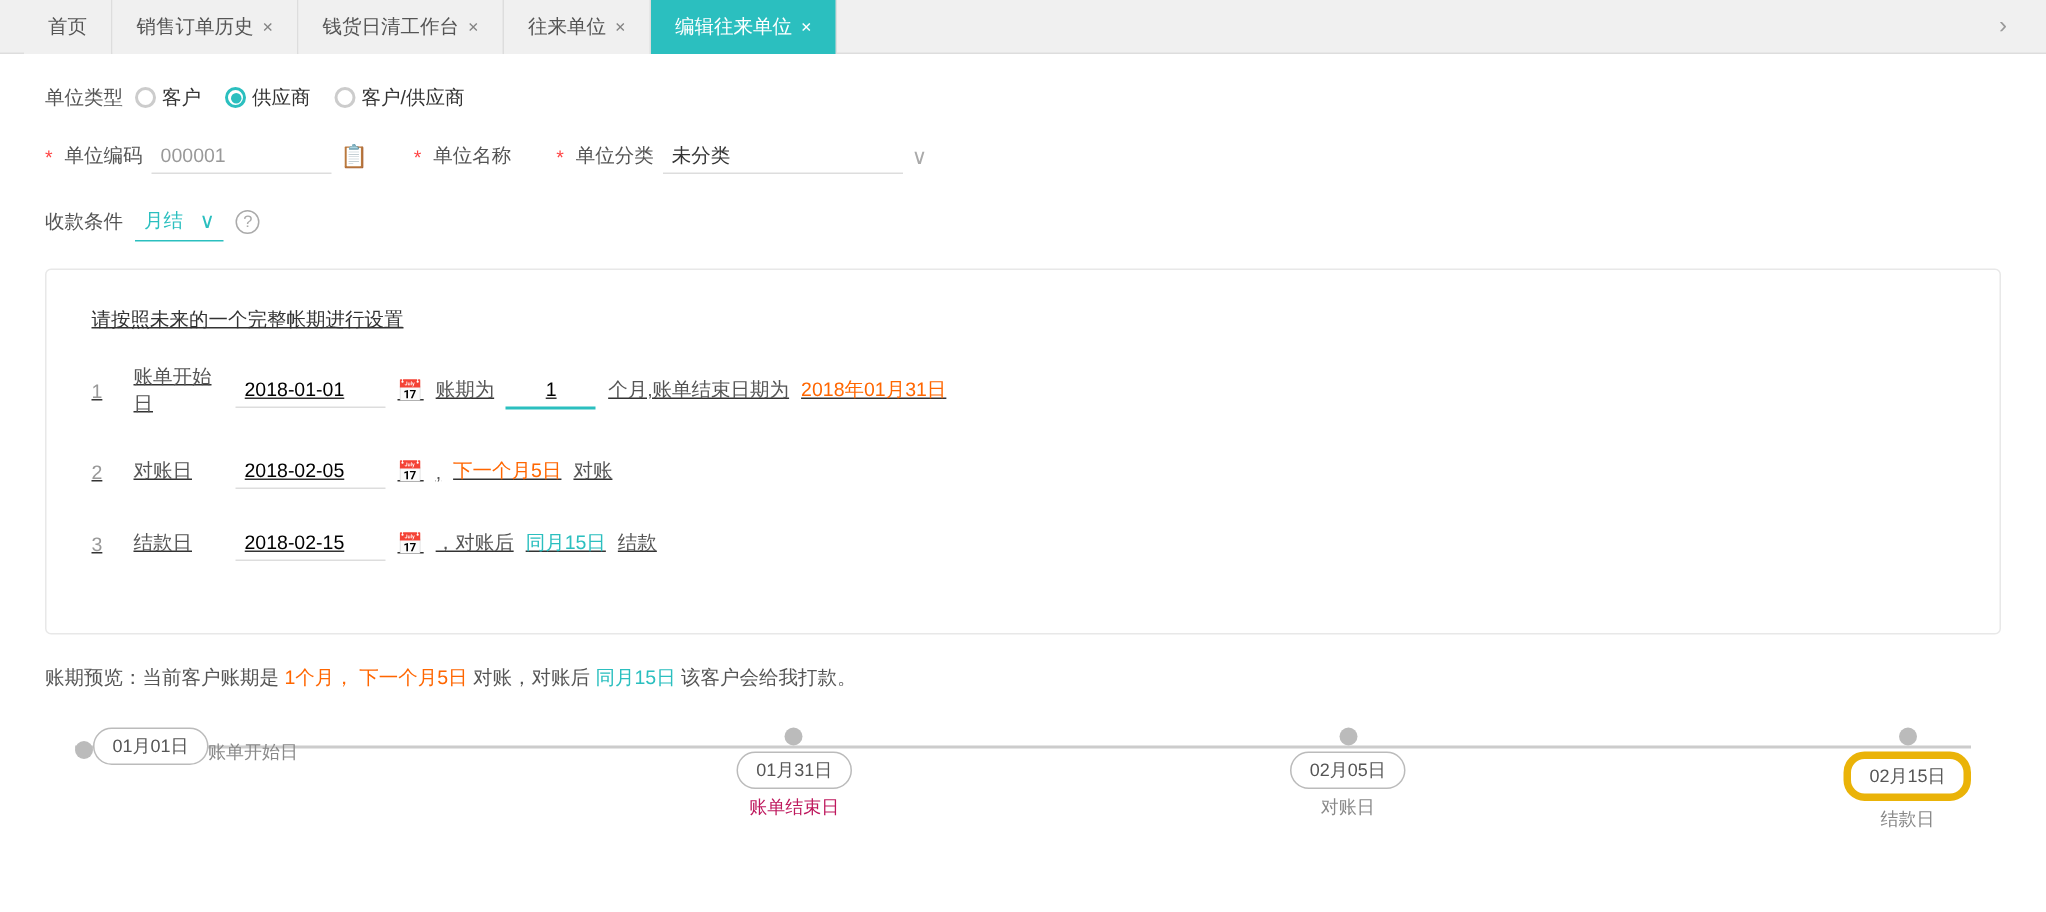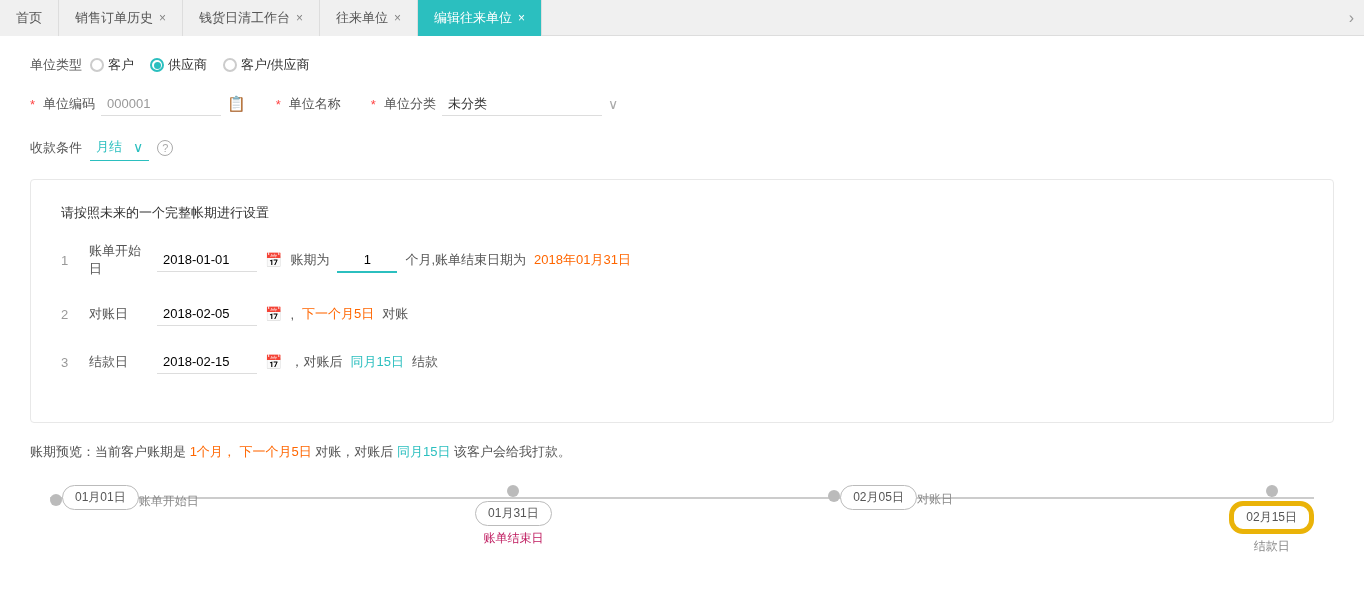--- a/index.html
+++ b/index.html
@@ -5,21 +5,21 @@
     * { box-sizing: border-box; margin: 0; padding: 0; }
     body { font-family: 'Microsoft YaHei', Arial, sans-serif; font-size: 13px; color: #333; background: #f5f5f5; }
 
     
     .tab-bar {
       display: flex;
       align-items: center;
       background: #f0f0f0;
       border-bottom: 1px solid #ddd;
       height: 36px;
-      padding: 0;
+      padding: 16px;
     }
     .tab {
       display: flex;
       align-items: center;
       padding: 0 16px;
       height: 36px;
       cursor: pointer;
       font-size: 13px;
       color: #555;
       border-right: 1px solid #ddd;
@@ -158,20 +158,21 @@
       cursor: pointer;
     }
 
     
     .setting-panel {
       border: 1px solid #e8e8e8;
       border-radius: 4px;
       padding: 24px 30px;
       margin-bottom: 20px;
       background: #fff;
+      text-decoration: underline;
     }
     .panel-title {
       font-size: 13px;
       color: #333;
       margin-bottom: 20px;
     }
     .setting-row {
       display: flex;
       align-items: center;
       margin-bottom: 24px;
@@ -359,21 +360,21 @@
       <div style="display:flex;flex-direction:column;align-items:center;position:relative;z-index:1;flex:0 0 auto;">
         <div style="width:12px;height:12px;border-radius:50%;background:#bbb;margin-bottom:4px;"></div>
         <div style="border:1px solid #bbb;border-radius:14px;padding:3px 12px;font-size:12px;color:#555;background:#fff;white-space:nowrap;">
           <span>01月31日</span>
         </div>
         <div style="font-size:12px;color:#be185d;margin-top:4px;">账单结束日</div>
       </div>
 
       <div style="flex:1;"></div>
 
-      <div style="display:flex;flex-direction:row;align-items:center;position:relative;z-index:1;flex:0 0 auto;text-align:center;">
+      <div style="display:flex;flex-direction:column;align-items:center;position:relative;z-index:1;flex:0 0 auto;text-align:center;">
         <div style="width:12px;height:12px;border-radius:50%;background:#bbb;margin-bottom:4px;"></div>
         <div style="border:1px solid #bbb;border-radius:14px;padding:3px 12px;font-size:12px;color:#555;background:#fff;white-space:nowrap;">
           <span>02月05日</span>
         </div>
         <div style="font-size:12px;color:#888;margin-top:4px;">对账日</div>
       </div>
 
       <div style="flex:1;"></div>
 
       <div style="display:flex;flex-direction:column;align-items:center;position:relative;z-index:1;flex:0 0 auto;">

